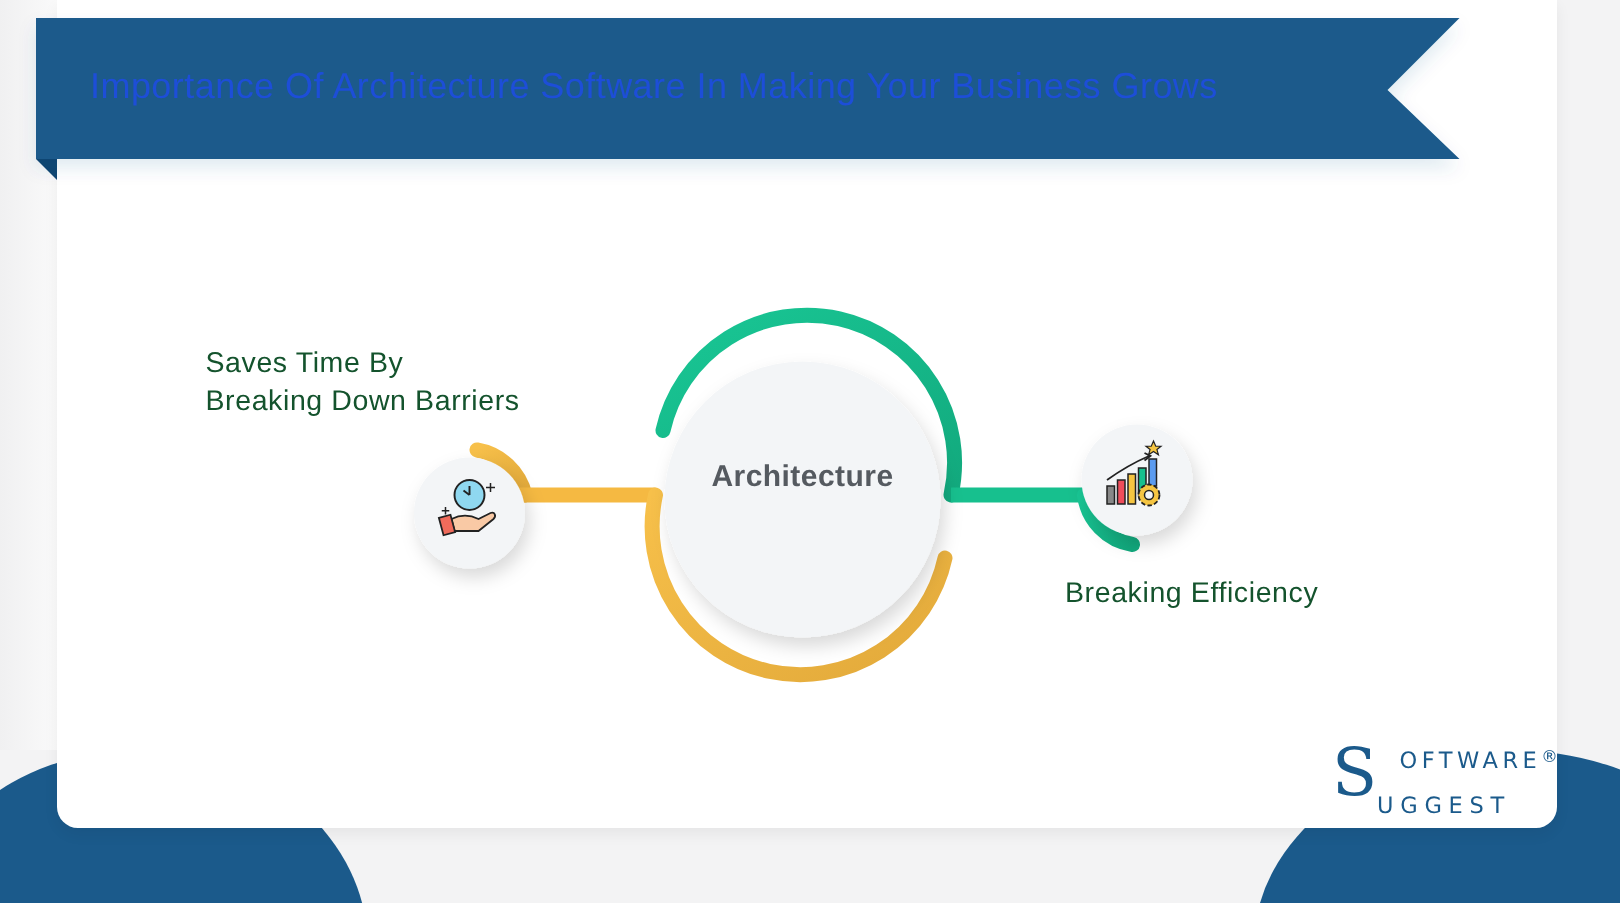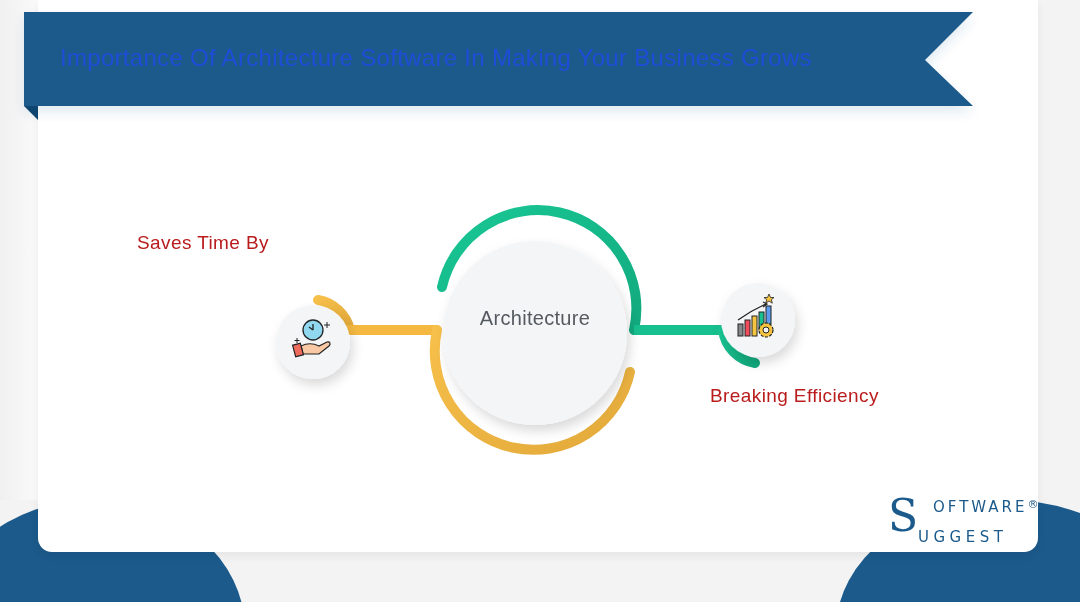--- a/index.html
+++ b/index.html
@@ -2,22 +2,22 @@
 <html><head>
 <meta charset="utf-8">
 <style>
   html,body{margin:0;padding:0;}
   body{width:1080px;height:602px;position:relative;overflow:hidden;background:#f3f3f4;font-family:"Liberation Sans","DejaVu Sans",sans-serif;}
   .bg-blob-left{position:absolute;left:-60px;top:500px;width:305px;height:260px;border-radius:50%;background:#1b5a8b;}
   .bg-blob-right{position:absolute;left:836px;top:500px;width:340px;height:260px;border-radius:50%;background:#1b5a8b;}
   .bg-left-side{position:absolute;left:0;top:0;width:38px;height:500px;background:linear-gradient(to right,#f0f0f1,#fafafa);}
   .card{position:absolute;left:38px;top:0;width:1000px;height:552px;background:#ffffff;border-radius:0 0 14px 14px;box-shadow:0 4px 10px rgba(0,0,0,0.06);}
   svg.diagram{position:absolute;left:0;top:0;}
-  .label{position:absolute;color:#b91c1c;font-size:19px;line-height:25px;letter-spacing:0.4px;}
-  .center-text{position:absolute;left:440px;top:305px;width:190px;text-align:center;color:#555a60;font-weight:normal;font-size:20px;line-height:26px;letter-spacing:0.3px;}
+  .label{position:absolute;color:#14532d;font-size:19px;line-height:25px;letter-spacing:0.4px;}
+  .center-text{position:absolute;left:440px;top:305px;width:190px;text-align:center;color:#555a60;font-weight:bold;font-size:20px;line-height:26px;letter-spacing:0.3px;}
   .title{position:absolute;left:60px;top:44px;color:#1d4ed8;font-size:24px;letter-spacing:0.3px;white-space:nowrap;}
   .logo{position:absolute;left:888px;top:496px;color:#1b5a8b;font-family:"DejaVu Sans",sans-serif;}
   .logo .big-s{position:absolute;left:0;top:-2px;font-size:44px;line-height:44px;font-family:"DejaVu Serif",serif;}
   .logo .line1{position:absolute;left:30px;top:2px;font-size:15px;letter-spacing:3px;white-space:nowrap;margin-left:15px;}
   .logo .line2{position:absolute;left:30px;top:32px;font-size:15px;letter-spacing:4.5px;white-space:nowrap;}
   .logo .reg{font-size:11px;vertical-align:top;letter-spacing:0;}
 </style>
 </head>
 <body>
 
@@ -93,20 +93,21 @@
 </svg>
 
 <div class="title">Importance Of Architecture Software In Making Your Business Grows</div>
 
 <div class="center-text">
   <div>Architecture</div>
 </div>
 
 <div class="label" style="left:137px;top:230px;">
   <div>Saves Time By</div>
+  <div>Breaking Down Barriers</div>
 </div>
 
 <div class="label" style="left:710px;top:383px;">Breaking Efficiency</div>
 
 <div class="logo">
   <span class="big-s">S</span>
   <span class="line1"><span>OFTWARE</span><span class="reg">®</span></span>
   <span class="line2">UGGEST</span>
 </div>
 

